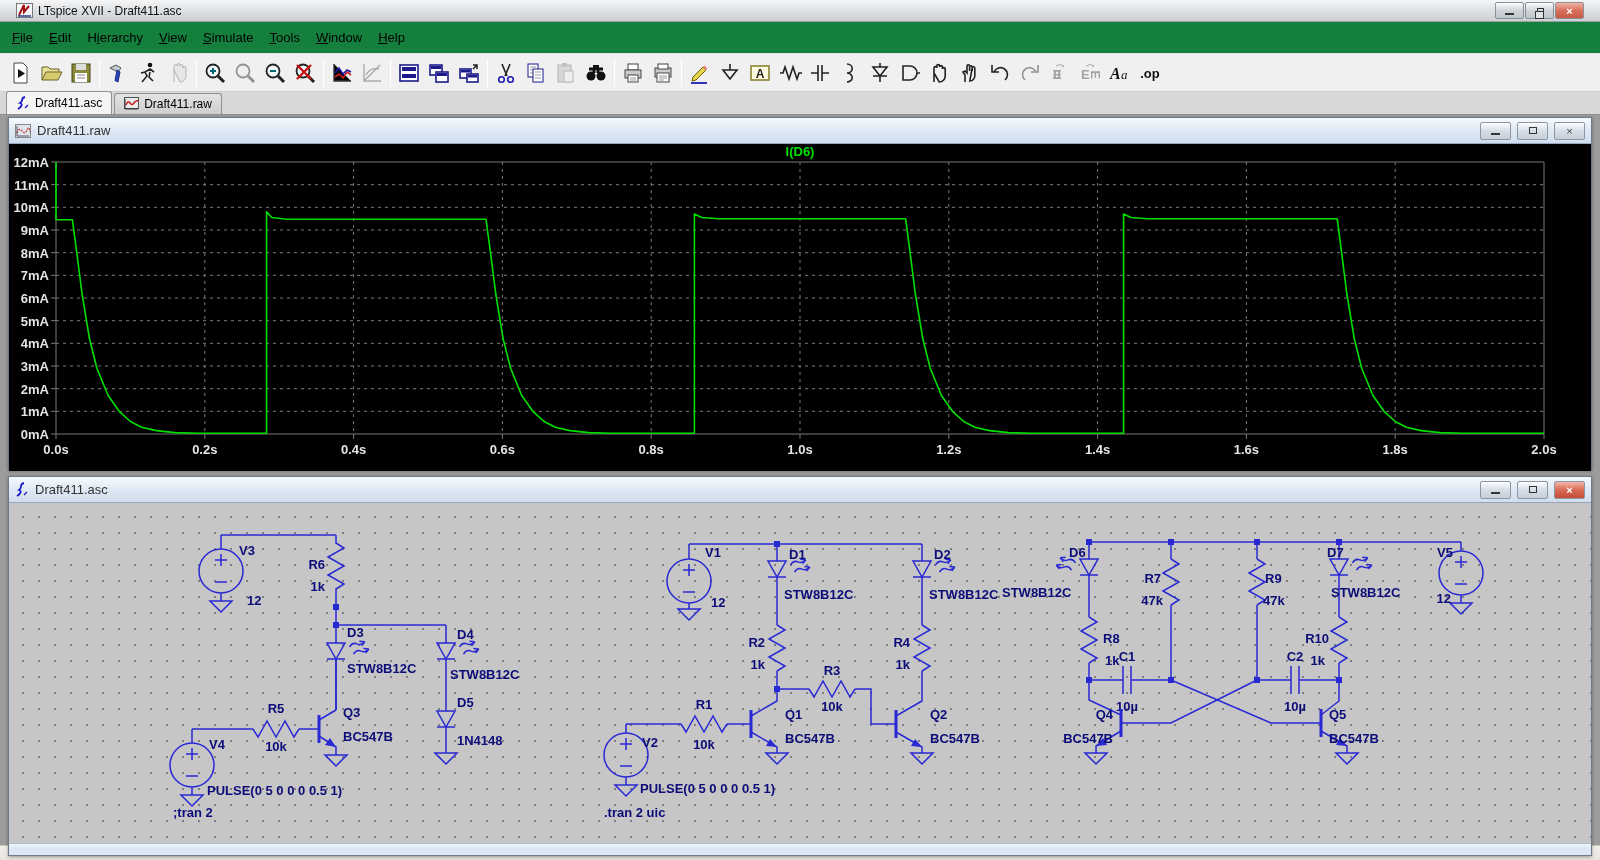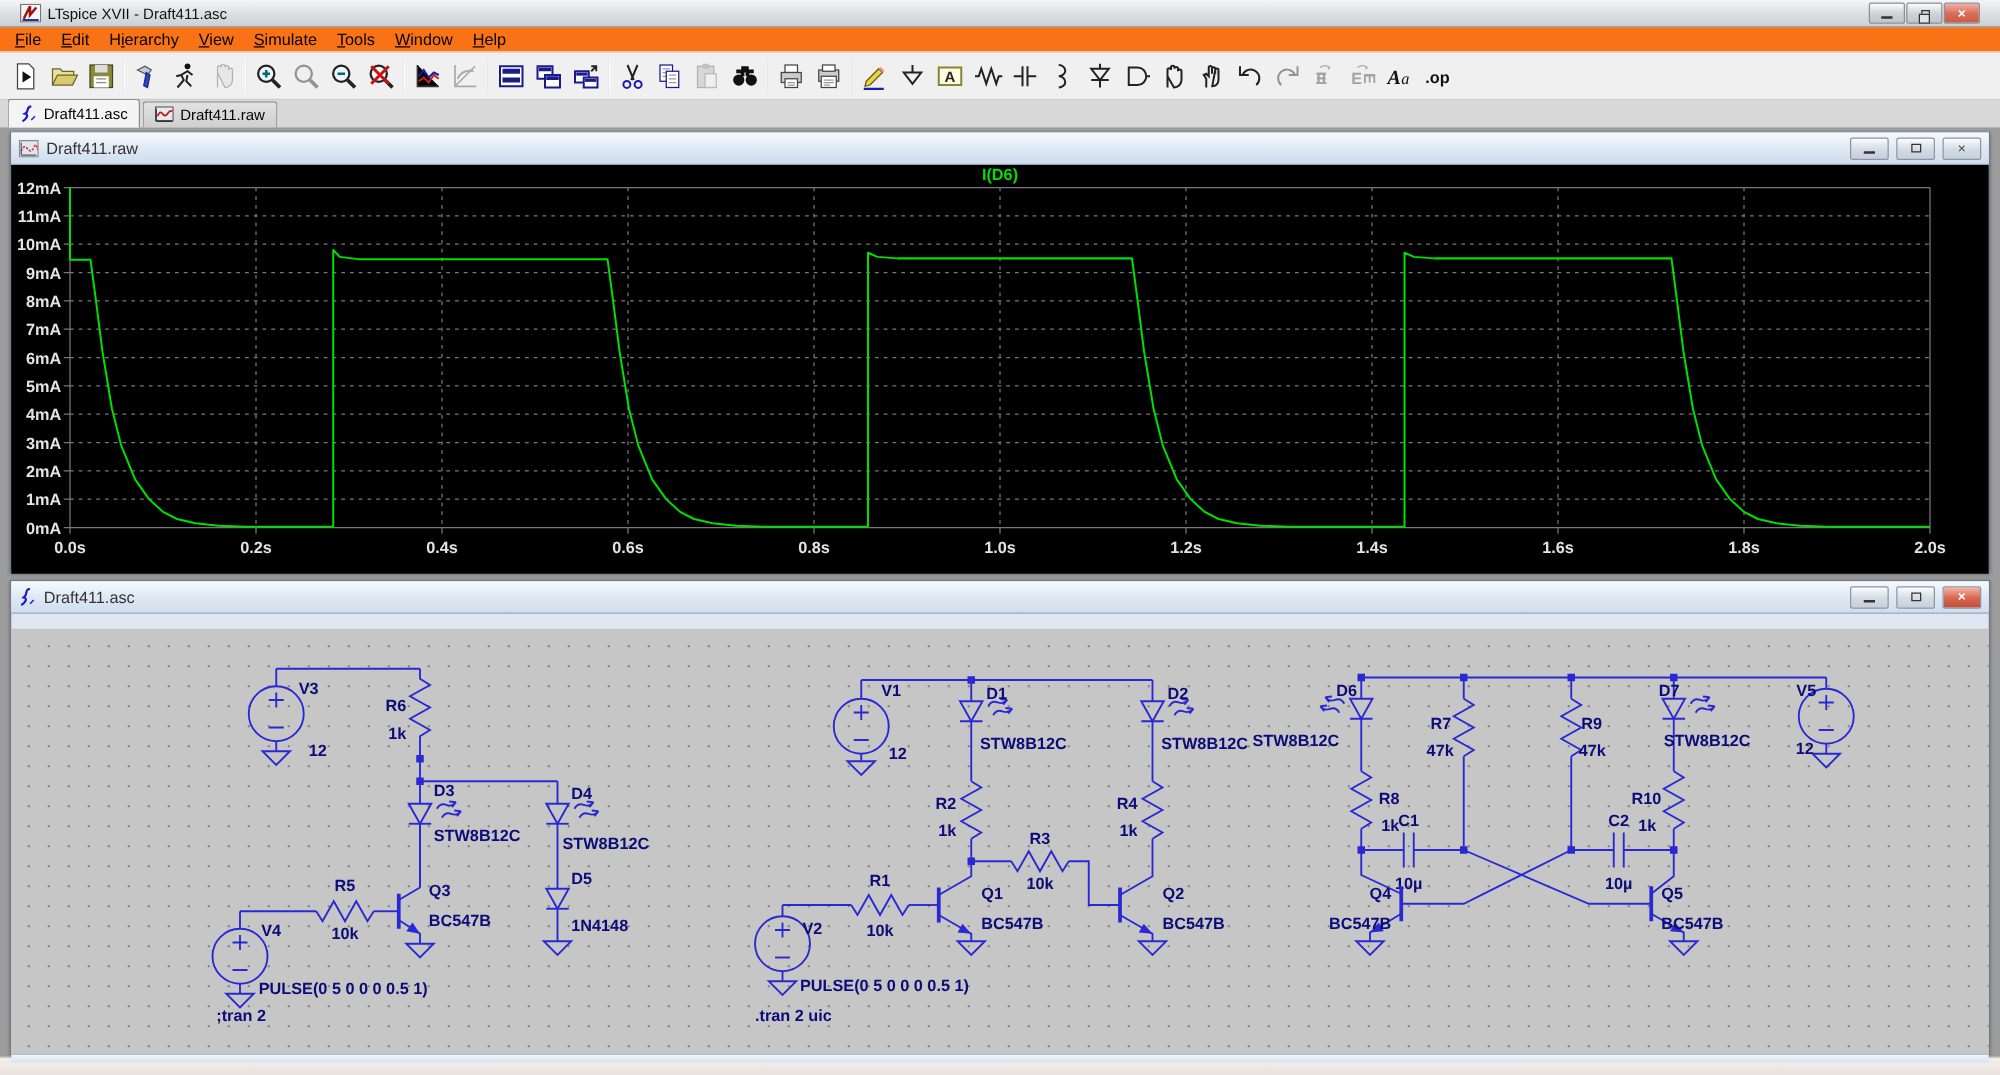--- a/index.html
+++ b/index.html
@@ -18,21 +18,21 @@
   .wbtn { width:29px; height:17px; border:1px solid #8b9096; border-radius:2px;
           background:linear-gradient(#fdfdfd,#cfd4d9 50%,#bfc5cb);
           display:flex; align-items:center; justify-content:center; font-size:11px; color:#333; }
   .wbtn.close { background:linear-gradient(#f0b2a6,#d9705c 50%,#c95a44); color:#fff; font-weight:bold; }
   .glyph-min { width:9px; border-bottom:2px solid #333; margin-top:6px; }
   .glyph-max { width:8px; height:7px; border:1px solid #333; position:relative; }
   .glyph-restore { width:7px; height:6px; border:1px solid #333; position:relative; margin-left:2px; }
   .glyph-restore:before { content:""; position:absolute; left:-3px; top:2px; width:7px; height:6px; border:1px solid #333; background:#dfe3e7; }
 
   
-  .menubar { height:20px; background:#f97316; display:flex; align-items:center; padding-left:4px; border-bottom:1px solid #e0e0e0; }
+  .menubar { height:32px; background:#15803d; display:flex; align-items:center; padding-left:4px; border-bottom:1px solid #e0e0e0; }
   .menu-item { padding:2px 8px; color:#000; font-size:13px; }
   .menu-item u { text-decoration:underline; }
 
   
   .toolbar { height:38px; background:#f0f0f0; display:flex; align-items:center; padding-left:6px; border-bottom:1px solid #cfcfcf; }
   .tb-btn { width:30px; height:30px; display:flex; align-items:center; justify-content:center; border:1px solid transparent; border-radius:2px; }
   .tb-btn.disabled { filter:grayscale(1) opacity(.45); }
   .tb-sep { width:1px; height:28px; background:#b4b4b4; border-right:1px solid #fff; margin:0 3px; }
 
   
@@ -49,21 +49,21 @@
               background:linear-gradient(#f7fafd,#dfe9f4 50%,#cfdded); border-bottom:1px solid #97a6ba; font-size:13px; color:#333; }
   .cw-title .cwbtn { width:31px; height:18px; border:1px solid #8b96a4; border-radius:2px;
               background:linear-gradient(#fcfdfe,#d6dde6 50%,#c6cfda); display:flex; align-items:center; justify-content:center; color:#444; font-size:11px; }
   .cw-title .cwbtn.close-red { background:linear-gradient(#f2b6aa,#d96a54 50%,#c44d36); color:#fff; font-weight:bold; }
   .cw-title .spacer { flex:1; }
 
   .waveplot-wrap { background:#000; }
 
   .sch-canvas-wrap { background:#c6c6c6;
       background-image: radial-gradient(#7e7e7e 1px, transparent 1.1px);
-      background-size:16px 16px; background-position:6px 6px;margin-top:12px; }
+      background-size:16px 16px; background-position:6px 6px; }
   .sch-bottom { height:7px; background:linear-gradient(#eef5fc,#d6e4f3); border-top:1px solid #aebdd0; }
 
   .statusbar { height:15px; background:linear-gradient(#f4f0ec,#e8e2dc); border-top:1px solid #c9c2ba; }
 
   svg text.slabel { font-family:"Liberation Sans",sans-serif; font-weight:bold; font-size:13px; fill:#0c0c78; }
   svg .w { stroke:#2929d4; stroke-width:1.5; fill:none; }
   svg .wthick { stroke:#2929d4; stroke-width:3; fill:none; }
   svg .jct { fill:#2929d4; }
 </style>
 </head>

